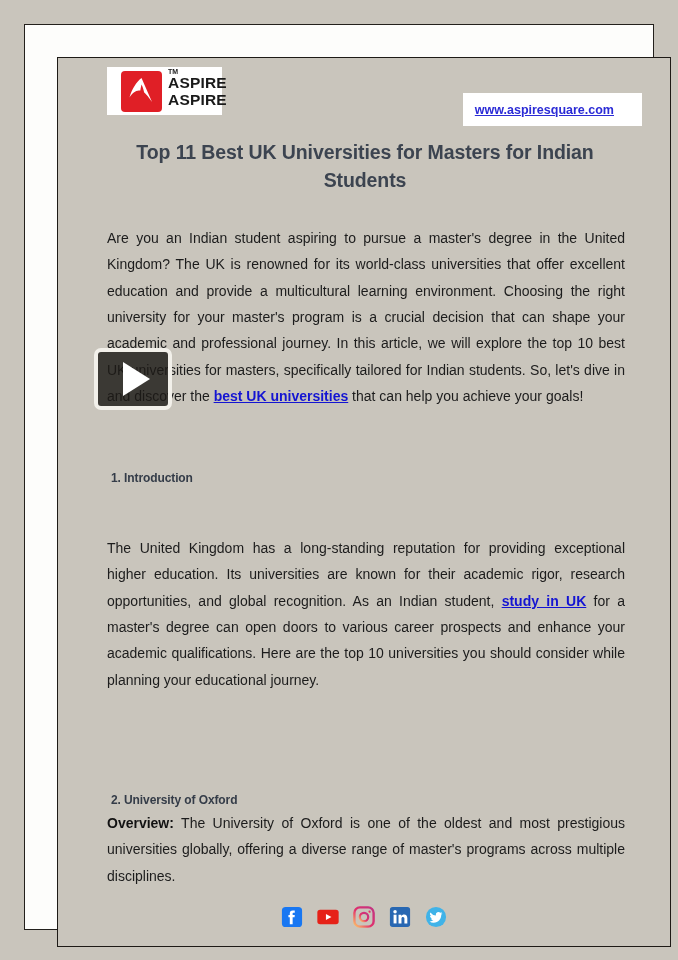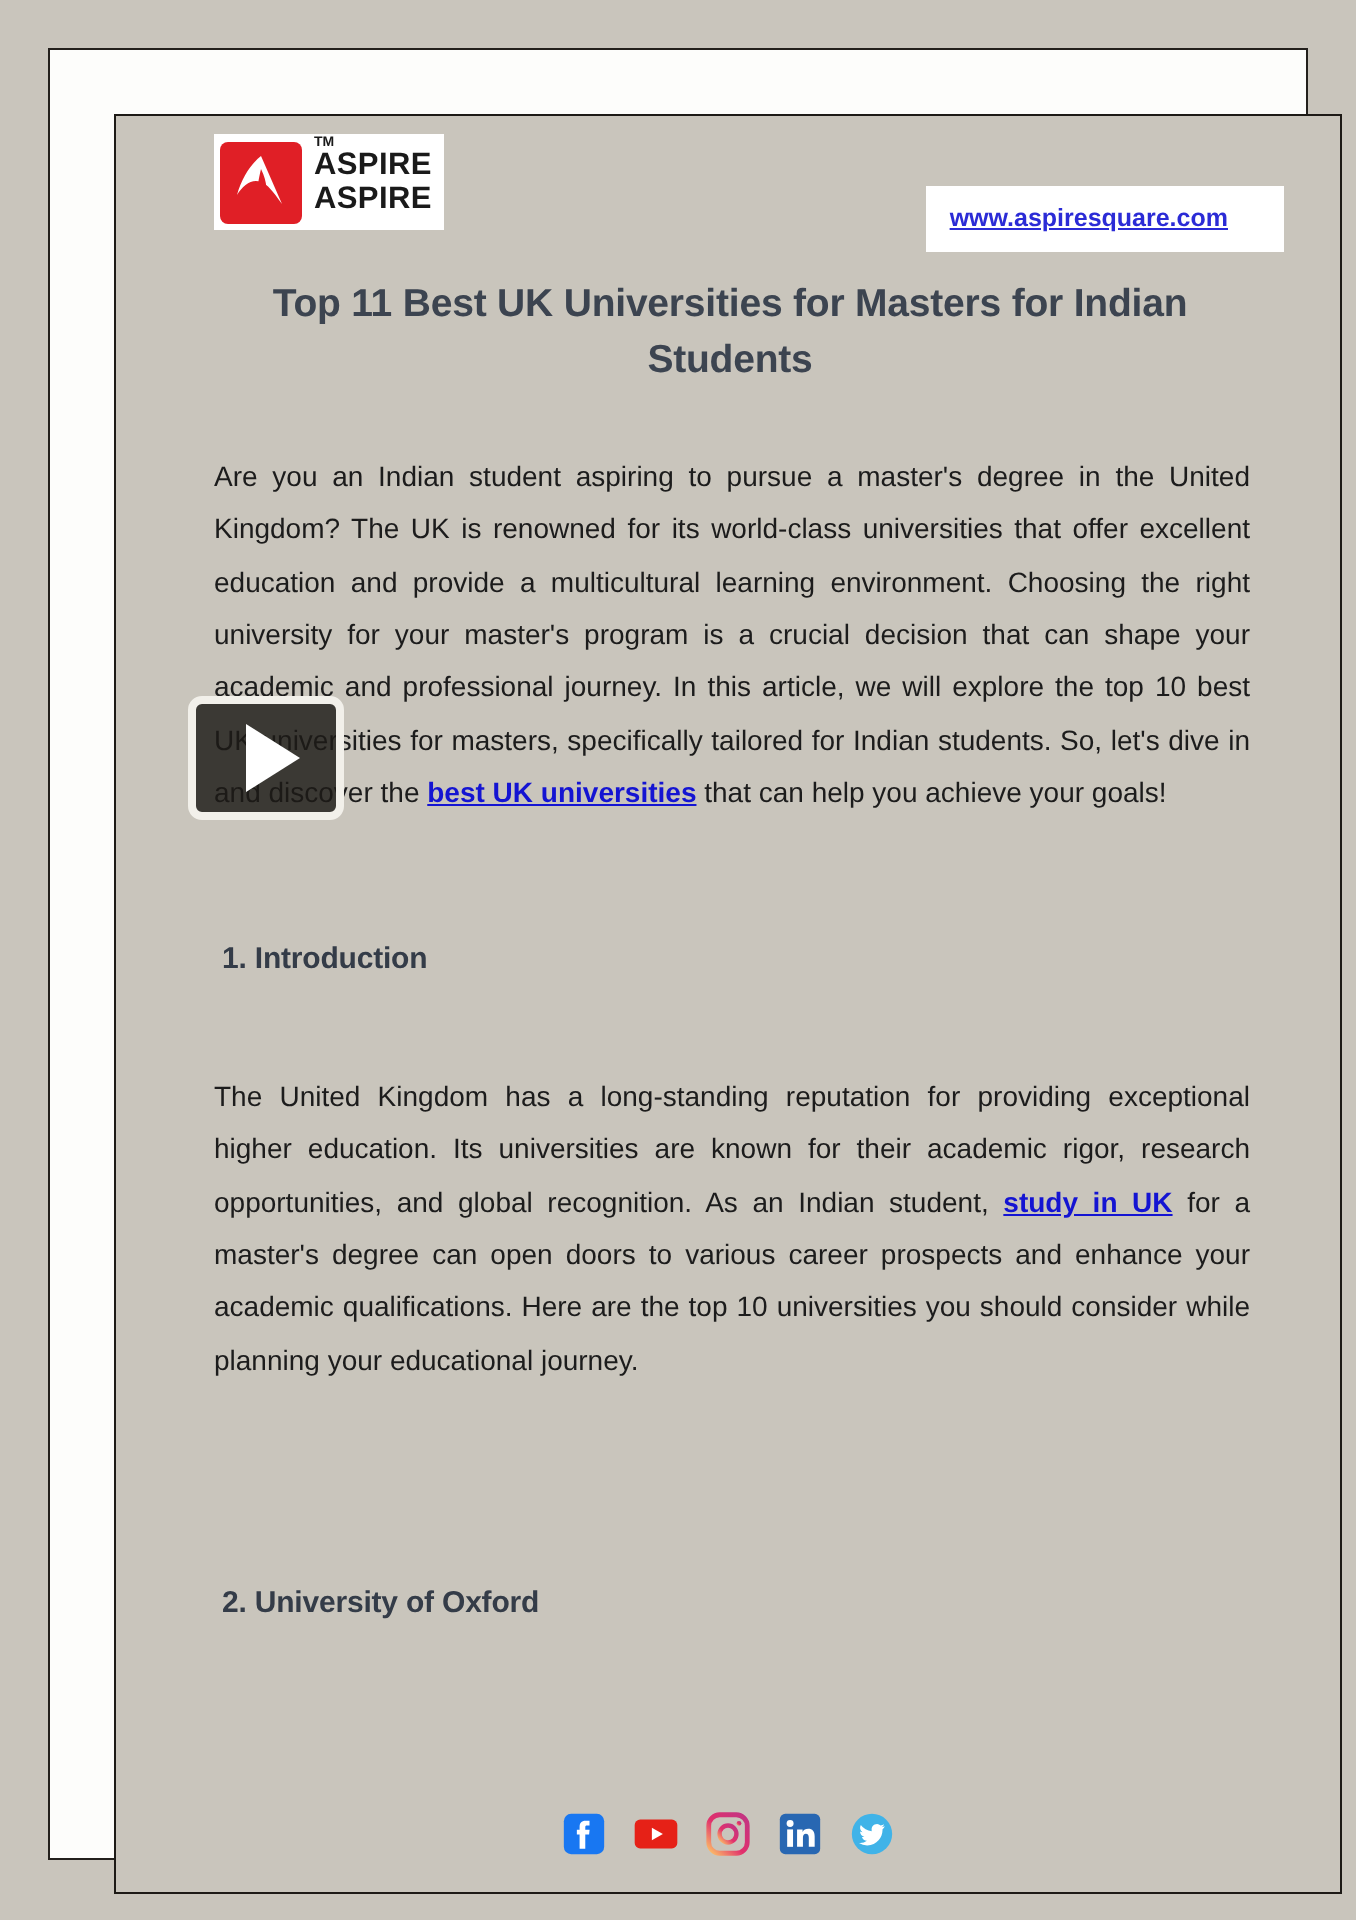--- a/index.html
+++ b/index.html
@@ -54,21 +54,21 @@
   }
   .logo-box {
     position: absolute;
     left: 49px;
     top: 9px;
     width: 115px;
     height: 48px;
     background: #ffffff;
     display: flex;
     align-items: center;
-    padding-left: 3px;
+    padding-left: 14px;
     box-sizing: border-box;
   }
   .logo-mark {
     width: 41px;
     height: 41px;
     background: #e01f26;
     border-radius: 4px;
     position: relative;
     flex: none;
   }
@@ -140,21 +140,21 @@
     text-justify: inter-word;
   }
   .body-block.p1 { top: 167px; }
   .body-block.p2 { top: 477px; }
   .body-block.p3 { top: 752px; }
 
   .section-heading {
     position: absolute;
     left: 53px;
     font-family: "Liberation Sans", sans-serif;
-    font-size: 15px;
+    font-size: 12px;
     font-weight: bold;
     color: #343c48;
     letter-spacing: -0.1px;
   }
   .section-heading.h1 { top: 413px; }
   .section-heading.h2 { top: 735px; text-align: right; }
 
   .inline-link {
     color: #1414d2;
     font-weight: bold;
@@ -234,20 +234,21 @@
       <div class="body-block p1"><span>Are you an Indian student aspiring to pursue a master's degree in the United Kingdom? The UK is renowned for its world-class universities that offer excellent education and provide a multicultural learning environment. Choosing the right university for your master's program is a crucial decision that can shape your academic and professional journey. In this article, we will explore the top 10 best UK universities for masters, specifically tailored for Indian students. So, let's dive in and discover the </span><a href="#" class="inline-link">best UK universities</a><span> that can help you achieve your goals!</span></div>
 
       <div class="play-overlay">
         <div class="play-triangle"></div>
       </div>
 
       <div class="section-heading h1">1. Introduction</div>
       <div class="body-block p2"><span>The United Kingdom has a long-standing reputation for providing exceptional higher education. Its universities are known for their academic rigor, research opportunities, and global recognition. As an Indian student, </span><a href="#" class="inline-link">study in UK</a><span> for a master's degree can open doors to various career prospects and enhance your academic qualifications. Here are the top 10 universities you should consider while planning your educational journey.</span></div>
 
       <div class="section-heading h2">2. University of Oxford</div>
+      <div class="body-block p3"><span class="bold-lead">Overview:</span><span> The University of Oxford is one of the oldest and most prestigious universities globally, offering a diverse range of master's programs across multiple disciplines.</span></div>
 
       <div class="social-bar">
 
         <svg class="social-icon" viewBox="0 0 24 24">
           <rect x="1" y="1" width="22" height="22" rx="4" fill="#1877f2"></rect>
           <path d="M14.8 12.3h-2.1V20h-3.1v-7.7H8.1V9.7h1.5V8.1c0-2 .9-3.3 3.3-3.3h2.1v2.6h-1.3c-.9 0-1 .35-1 1v1.3h2.35l-.25 2.6z" fill="#ffffff"></path>
         </svg>
 
         <svg class="social-icon" viewBox="0 0 32 24">
           <rect x="0.5" y="1.5" width="31" height="21" rx="4" fill="#e62117"></rect>

